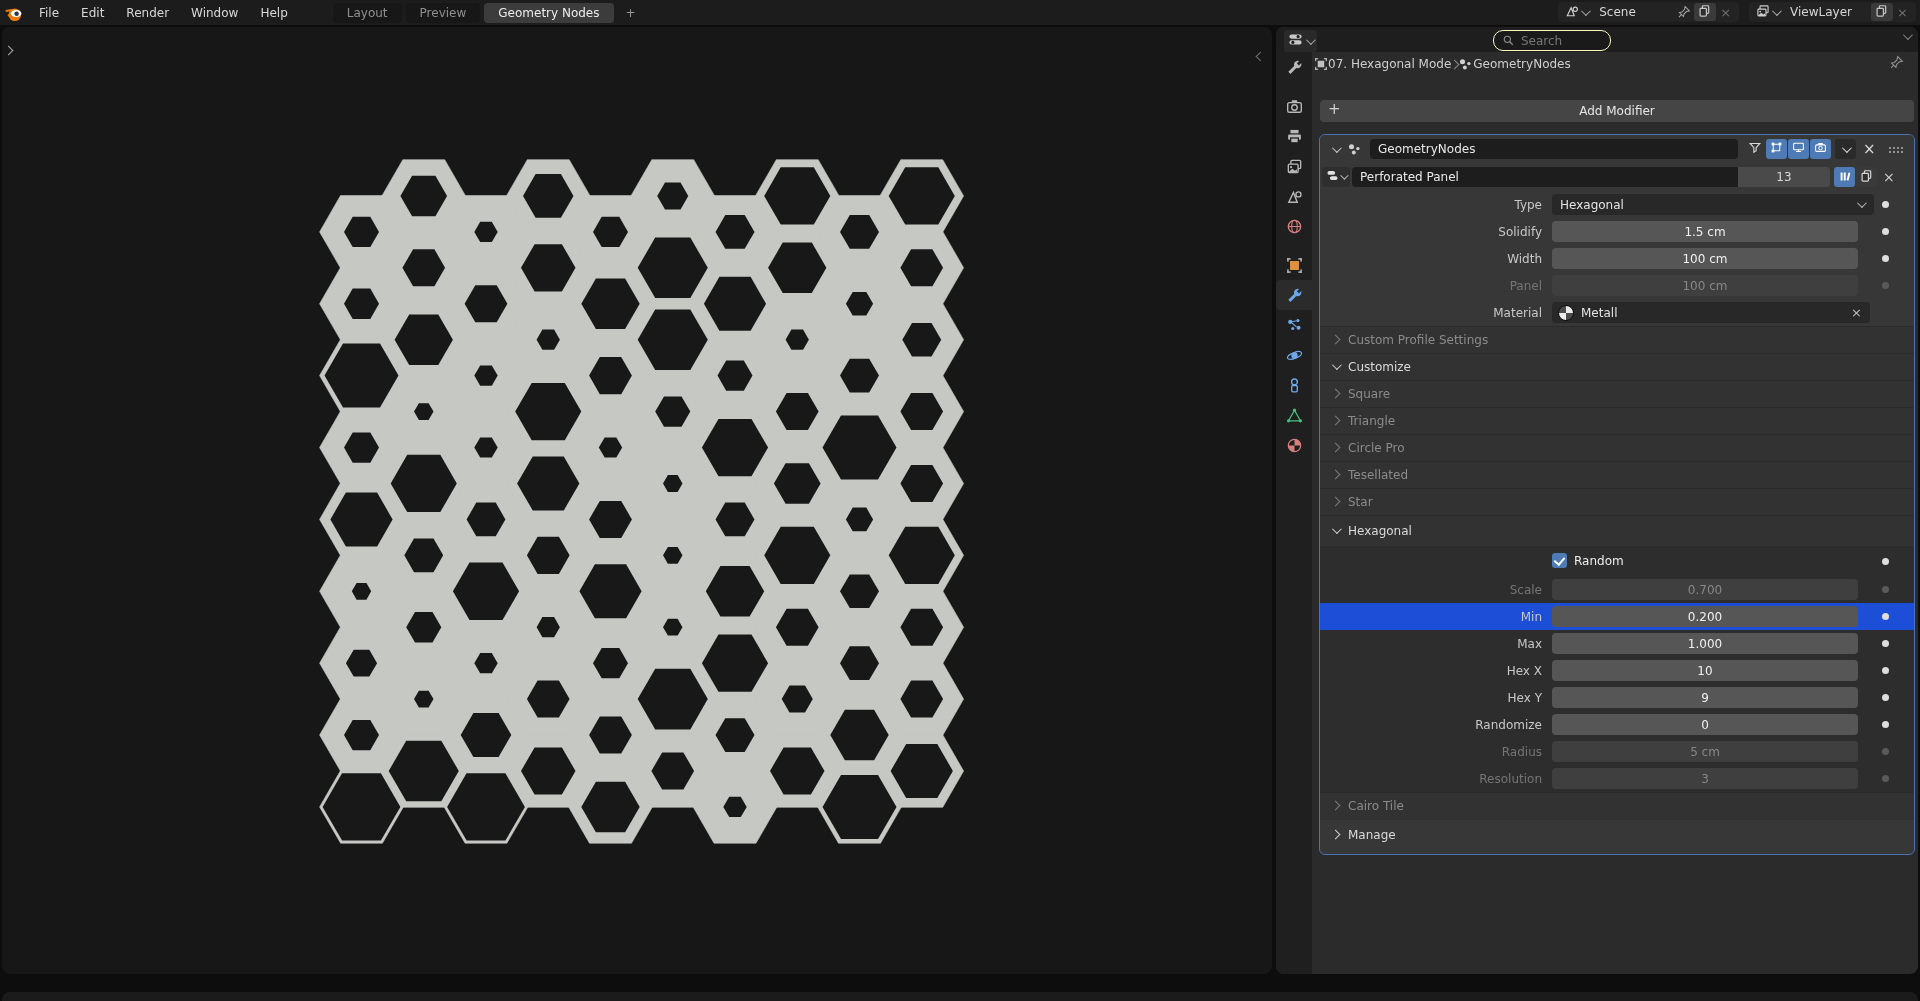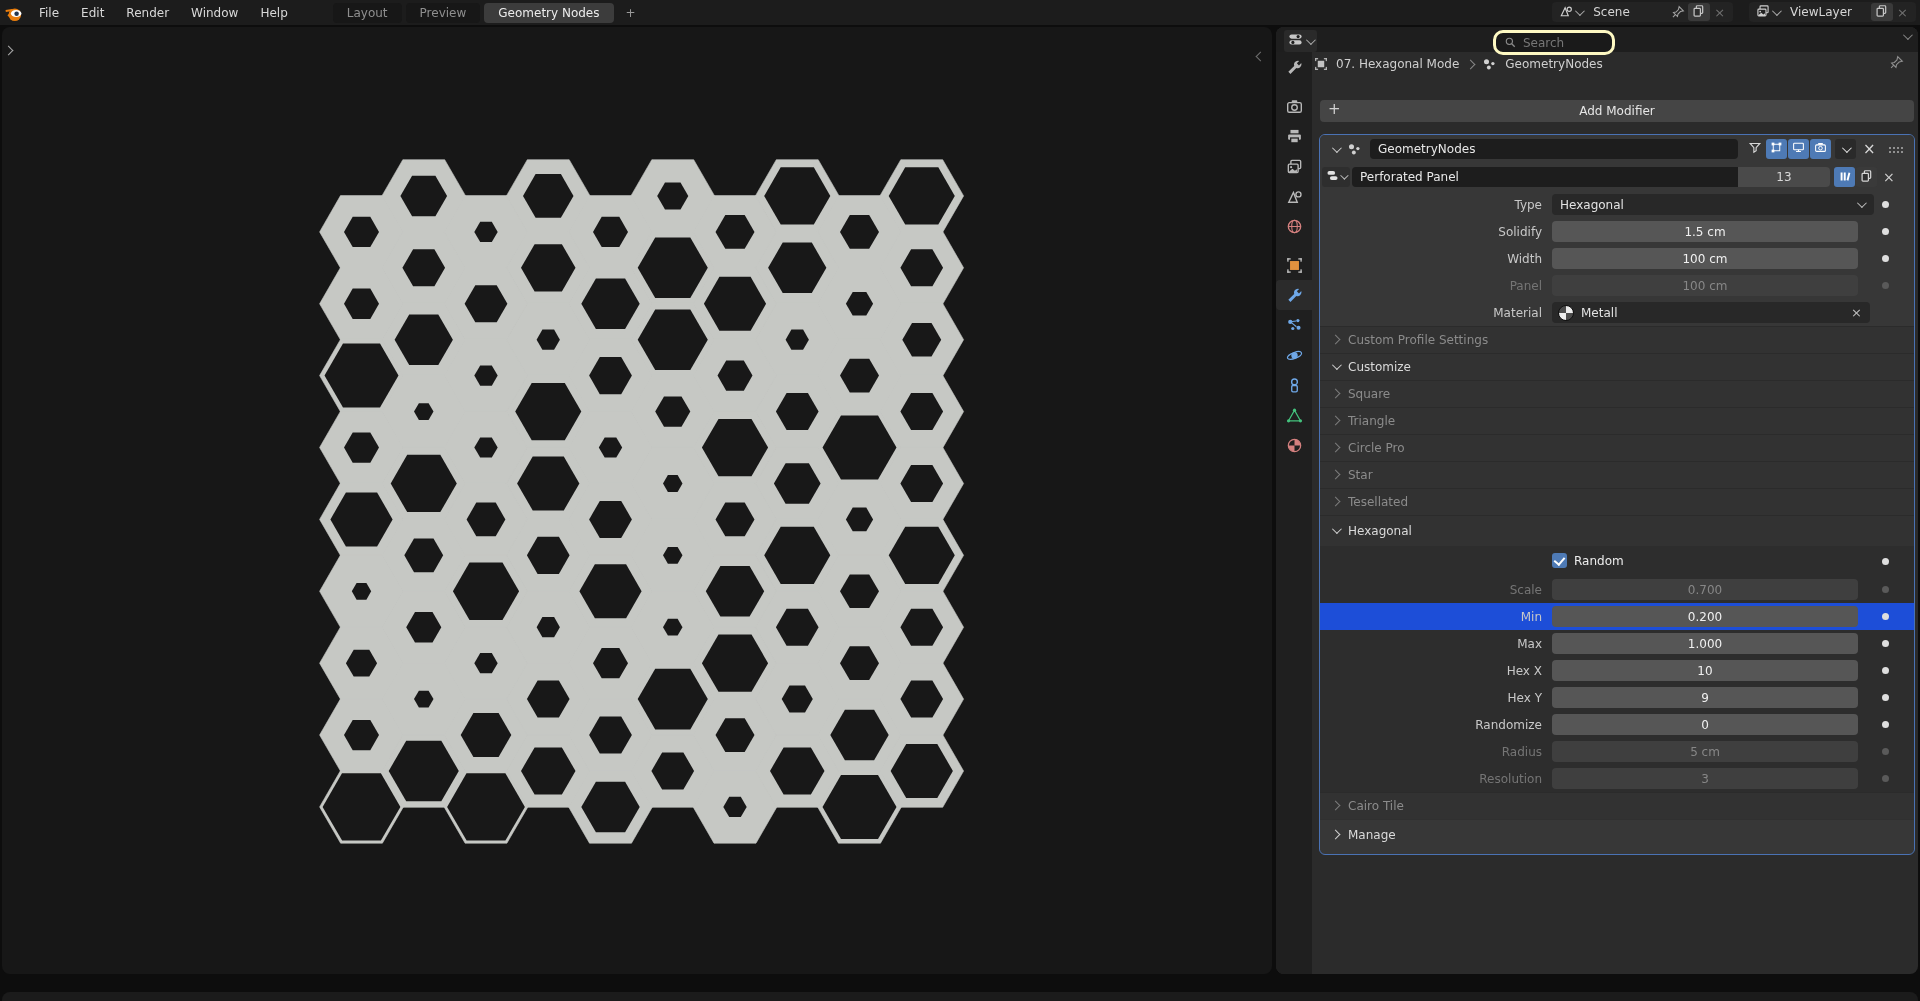--- a/index.html
+++ b/index.html
@@ -9,42 +9,42 @@
   .abs{position:absolute;}
 
   
   .topbar{left:0;top:0;width:1920px;height:25px;background:#1c1c1c;display:flex;align-items:center;}
   .menus{display:flex;align-items:center;margin-left:6px;}
   .menu-item{padding:2px 11px;color:#d8d8d8;border-radius:3px;}
   .wstabs{display:flex;align-items:center;margin-left:34px;gap:4px;}
   .wstab{padding:3px 14px;border-radius:4px;color:#8f8f8f;background:#171717;}
   .wstab.active{background:#3c3c3c;color:#ececec;}
   .wstab.newtab{padding:3px 8px;background:transparent;color:#9a9a9a;}
-  .tb-right{position:absolute;right:4px;top:2px;display:flex;gap:16px;}
+  .tb-right{position:absolute;right:4px;top:2px;display:flex;gap:10px;}
   .id-widget{display:flex;align-items:center;background:#232323;border-radius:4px;height:20px;padding:0 4px;}
   .id-btn{display:flex;align-items:center;padding:0 3px;height:100%;}
   .id-name{padding:0 8px;color:#d6d6d6;min-width:70px;}
   .chev{display:inline-block;width:6px;height:6px;border-right:1.5px solid #aaa;border-bottom:1.5px solid #aaa;}
   .chev.down{transform:rotate(45deg) translateY(-2px);}
   .chev.right{transform:rotate(-45deg);}
   .chev.left{transform:rotate(135deg);}
   .xbtn{color:#6f6f6f;font-size:13px;padding:0 4px;}
   .minibtn{display:flex;align-items:center;justify-content:center;background:#3a3a3a;border-radius:3px;width:22px;height:18px;margin-left:3px;}
 
   
   .viewport{left:2px;top:27px;width:1270px;height:947px;background:#171717;border-radius:8px;}
   .vp-chev{position:absolute;color:#8a8a8a;}
 
   
   .props{left:1276px;top:27px;width:642px;height:947px;background:#2b2b2b;border-radius:8px;overflow:hidden;}
   .props-header{position:absolute;left:0;top:0;width:100%;height:25px;background:#1e1e1e;}
   .edtype-btn{position:absolute;left:8px;top:3px;display:flex;align-items:center;gap:3px;background:#2a2a2a;border-radius:3px;padding:2px 4px;}
-  .searchbox{position:absolute;left:217px;top:3px;width:100px;height:19px;background:#1a1a1a;border:3px solid #fef9c3;border-radius:10px;display:flex;align-items:center;padding:0 8px;gap:6px;color:#777;}
+  .searchbox{position:absolute;left:217px;top:3px;width:100px;height:19px;background:#1a1a1a;border:1px solid #fef9c3;border-radius:10px;display:flex;align-items:center;padding:0 8px;gap:6px;color:#777;}
   .hdr-collapse{position:absolute;right:8px;top:6px;}
-  .breadcrumb{position:absolute;left:38px;top:25px;height:24px;right:6px;display:flex;align-items:center;gap:8px;color:#cfcfcf;}
+  .breadcrumb{position:absolute;left:38px;top:25px;height:24px;right:6px;display:flex;align-items:center;color:#cfcfcf;}
   .bc-pin{position:absolute;right:8px;top:3px;opacity:.8;}
   .tabcol{position:absolute;left:0;top:25px;bottom:0;width:36px;background:#1f1f1f;}
   .ptab{width:36px;height:30px;display:flex;align-items:center;justify-content:center;}
   .ptab.active{background:#2b2b2b;border-radius:4px 0 0 4px;}
   .gap8{height:9px;}
 
   .addmod{position:absolute;left:44px;top:73px;width:594px;height:22px;background:#454545;border-radius:4px;color:#e6e6e6;display:flex;align-items:center;justify-content:center;}
   .addmod .plus{position:absolute;left:8px;color:#d0d0d0;font-size:15px;top:0px;}
 
   .modpanel{position:absolute;left:43px;top:107px;width:594px;height:719px;border:1px solid #4a72b4;border-radius:6px;background:#373737;overflow:hidden;}
@@ -615,25 +615,25 @@
           <div class="line sec" style="background: rgb(50, 50, 50); height: 26px;">
             <span class="sec-chev chev right" style="border-color: rgb(124, 124, 124);"></span>
             <span class="sec-label muted">Triangle</span>
           </div>
           <div class="line sec" style="background: rgb(50, 50, 50); height: 26px;">
             <span class="sec-chev chev right" style="border-color: rgb(124, 124, 124);"></span>
             <span class="sec-label muted">Circle Pro</span>
           </div>
           <div class="line sec" style="background: rgb(50, 50, 50); height: 26px;">
             <span class="sec-chev chev right" style="border-color: rgb(124, 124, 124);"></span>
-            <span class="sec-label muted">Star</span>
+            <span class="sec-label muted">Tesellated</span>
           </div>
           <div class="line sec" style="background: rgb(50, 50, 50); height: 26px;">
             <span class="sec-chev chev right" style="border-color: rgb(124, 124, 124);"></span>
-            <span class="sec-label muted">Tesellated</span>
+            <span class="sec-label muted">Star</span>
           </div>
           <div class="line sec" style="background: rgb(50, 50, 50); height: 30px;">
             <span class="sec-chev chev down" style="border-color: rgb(207, 207, 207);"></span>
             <span class="sec-label">Hexagonal</span>
           </div>
           <div class="line" style="background: rgb(45, 45, 45); height: 30px;">
             <span class="cbx"></span>
             <span class="cbx-label">Random</span>
             <span class="dot"></span>
           </div>

